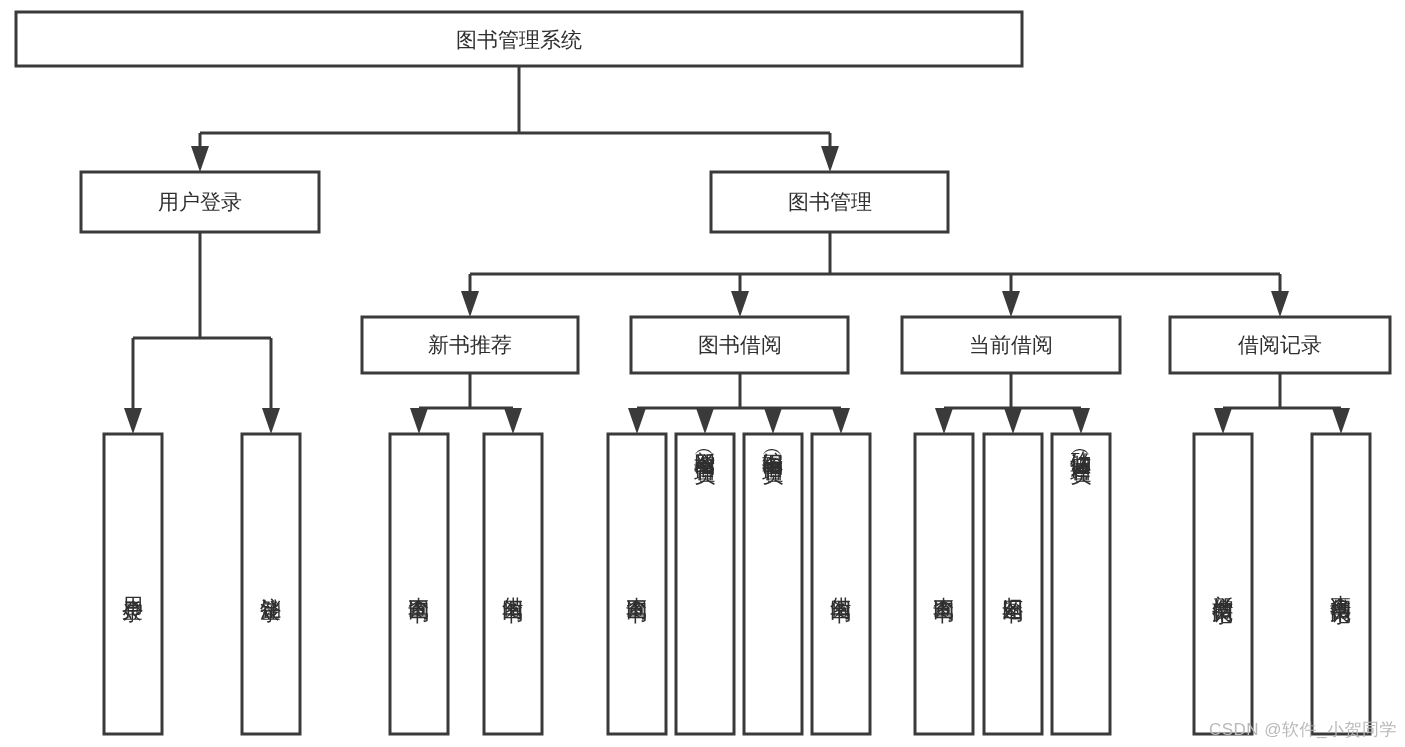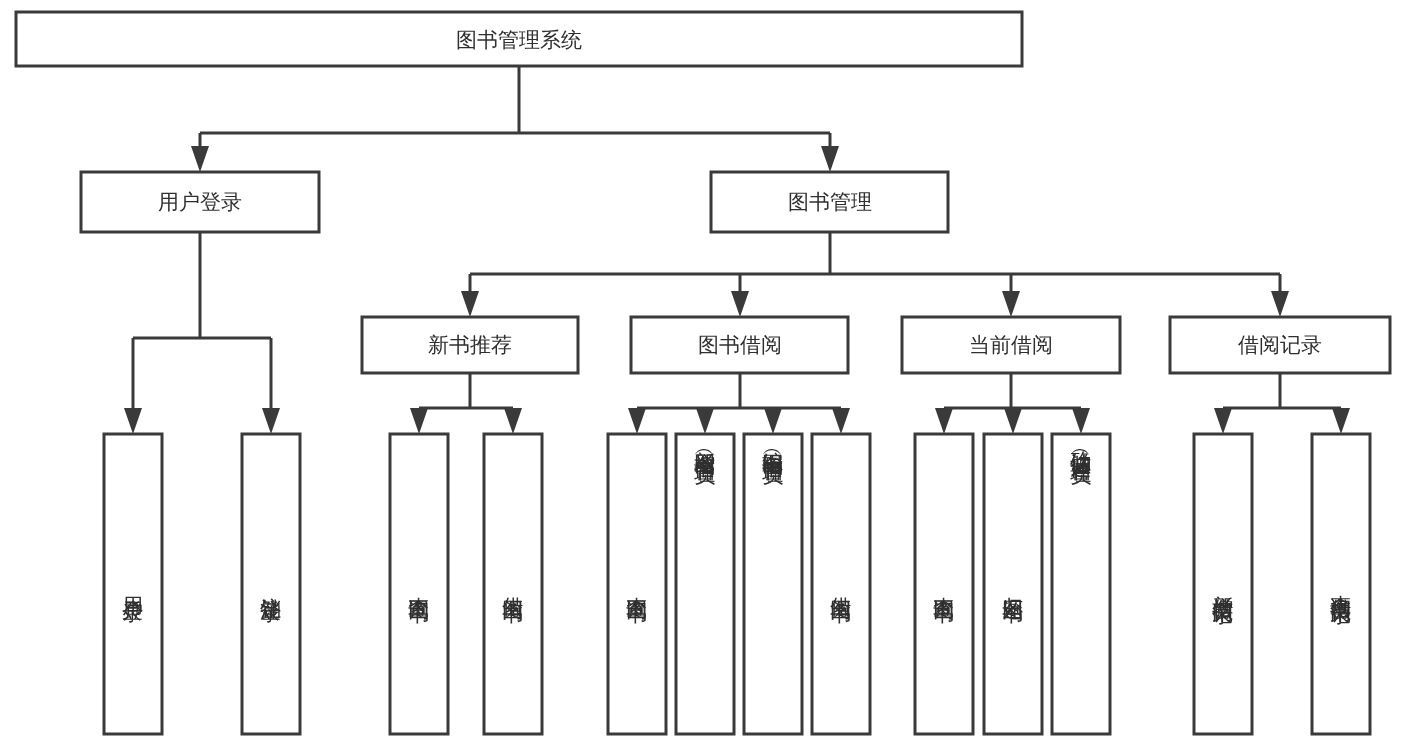--- a/index.html
+++ b/index.html
@@ -248,14 +248,15 @@
   <div class="leaf-vertical" style="left:1052px; top:434px; width:58px; height:300px; align-items:flex-start;">
     <span>确认归还（管理员）</span>
   </div>
   <div class="leaf-vertical" style="left:1194px; top:434px; width:58px; height:300px;">
     <span>新增借阅记录</span>
   </div>
   <div class="leaf-vertical" style="left:1312px; top:434px; width:58px; height:300px;">
     <span>查询借阅记录</span>
   </div>
 
+  <div class="watermark">CSDN @软件_小贺同学</div>
 
 </div>
 
 </body></html>

